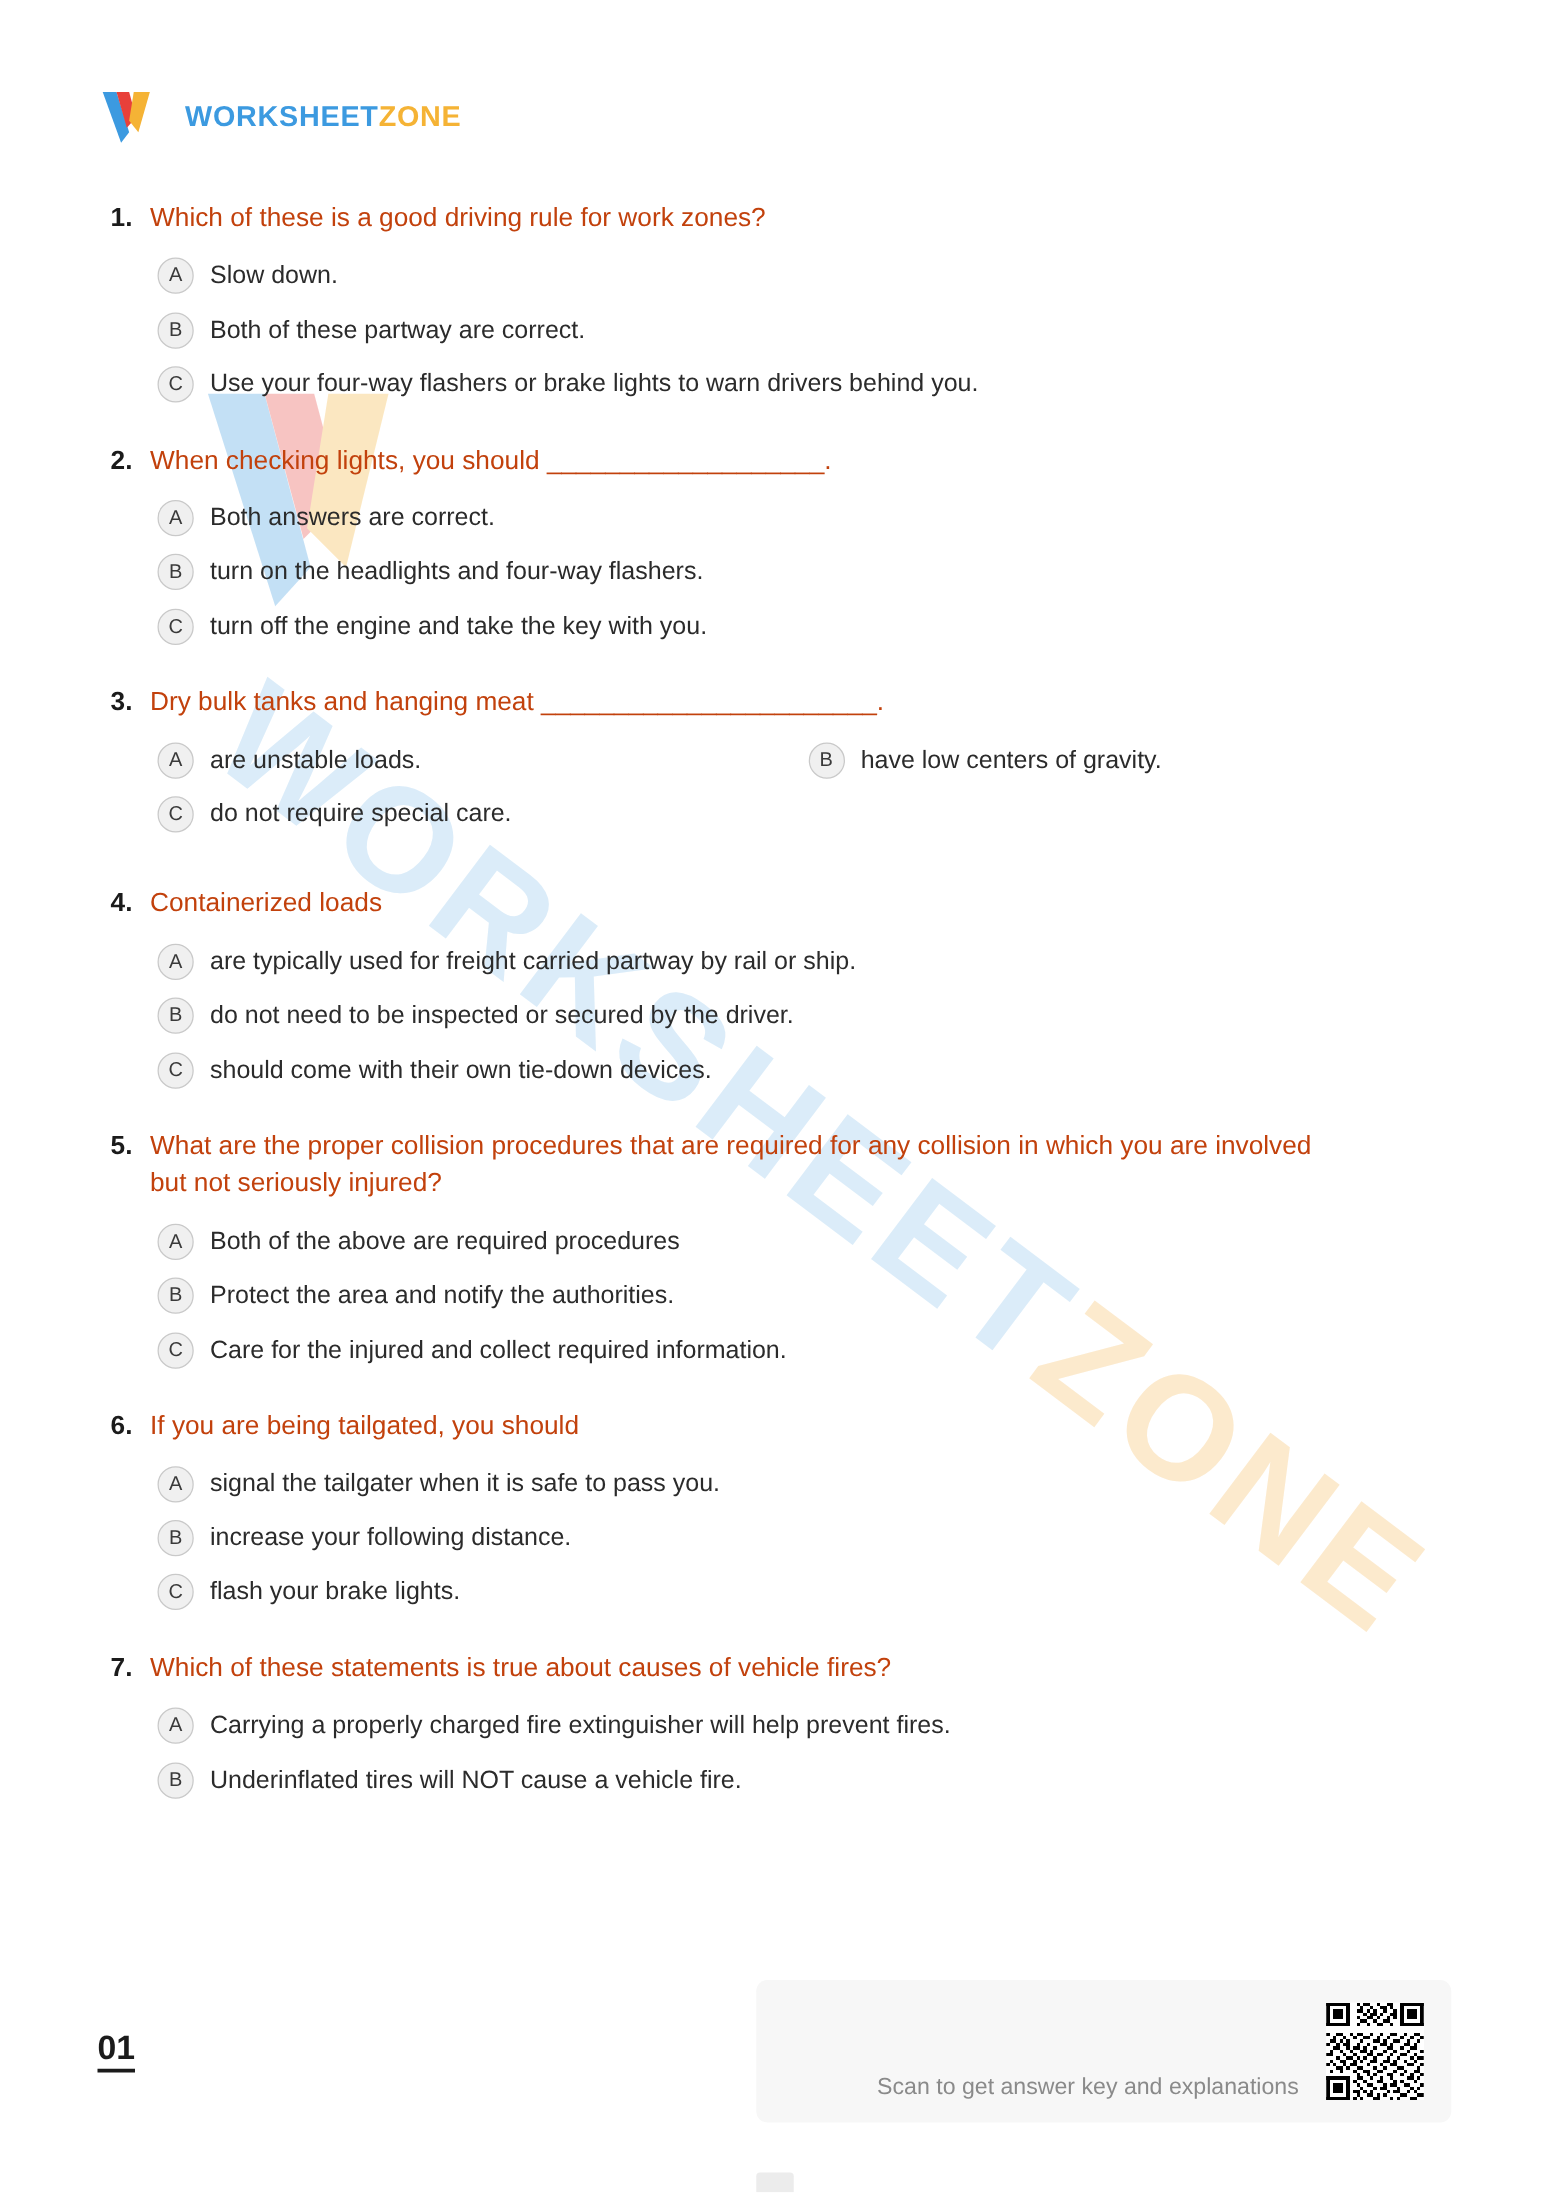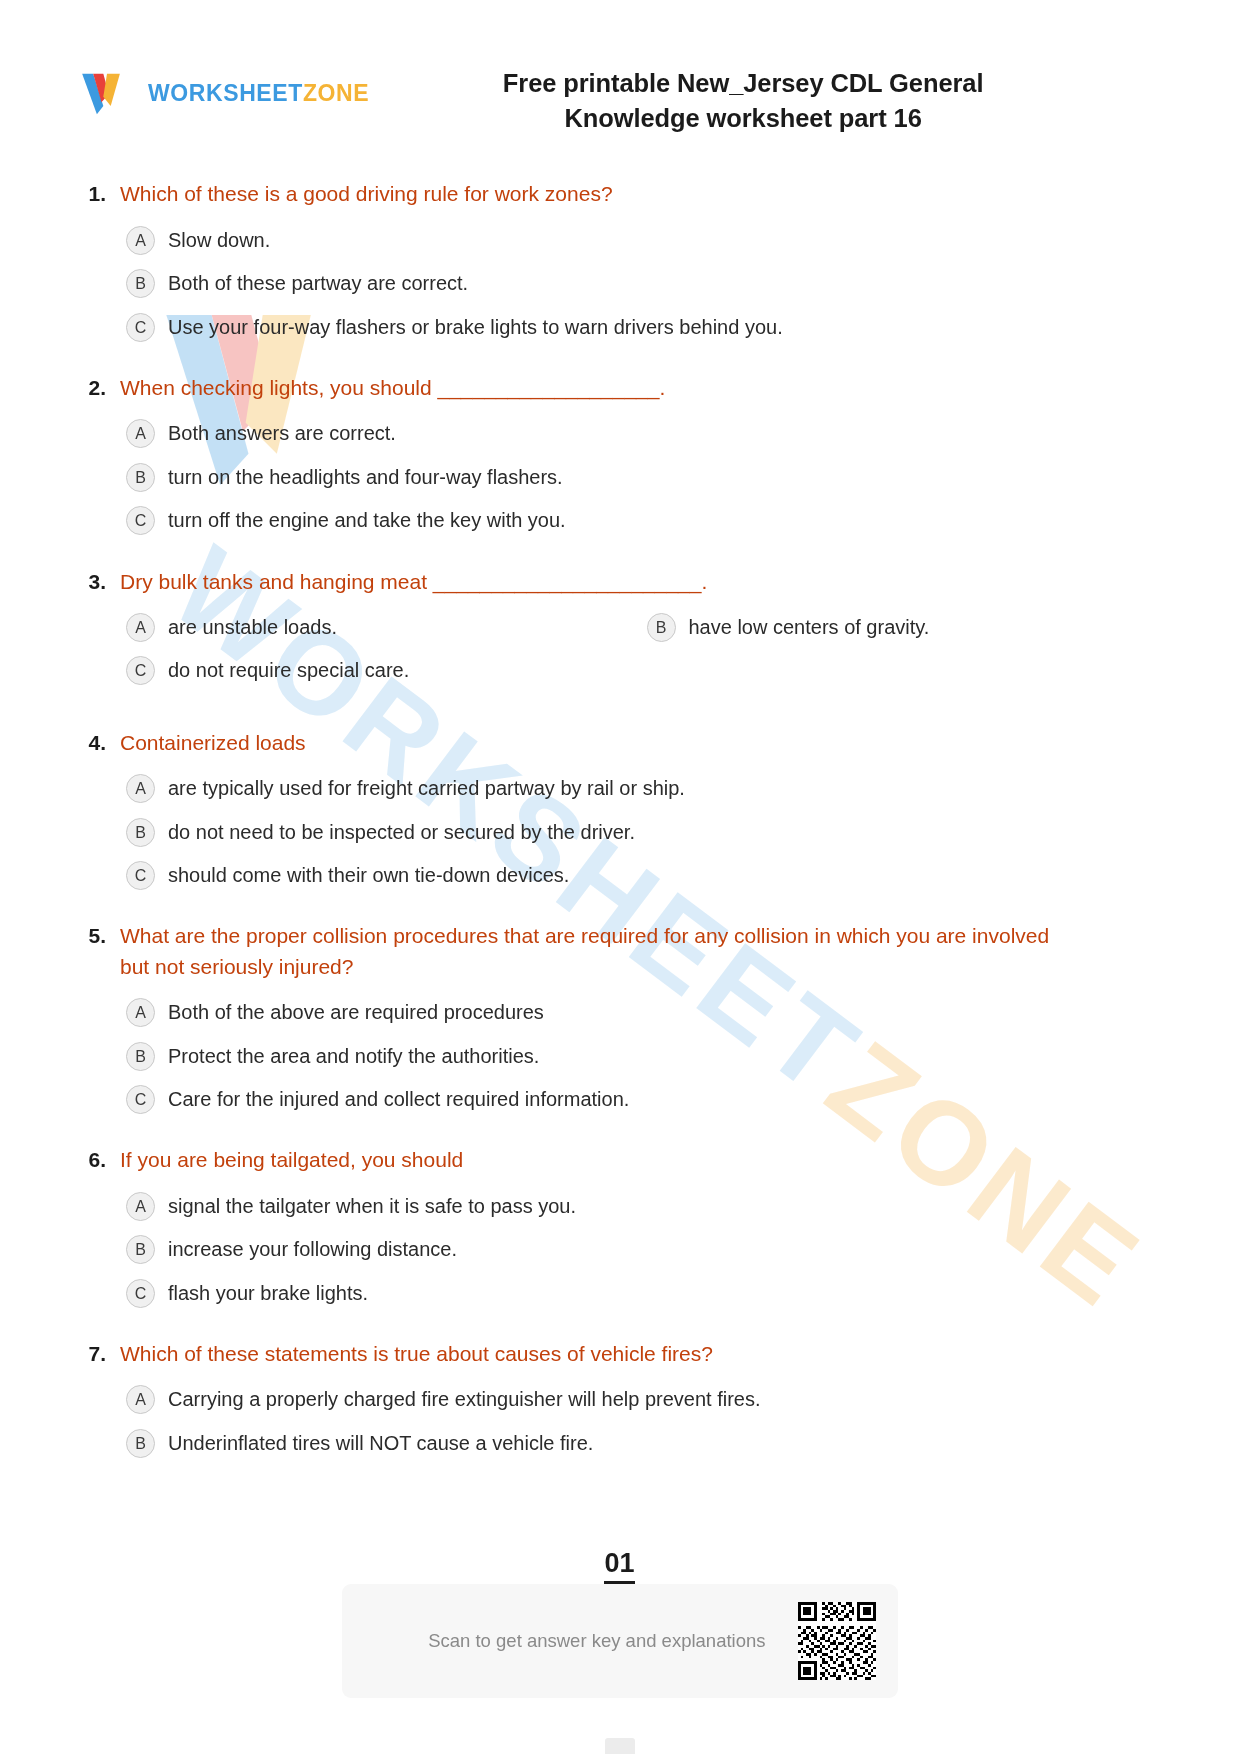--- a/index.html
+++ b/index.html
@@ -178,36 +178,35 @@
   .footer {
     position: absolute;
     left: 0;
     right: 0;
     bottom: 56px;
     padding: 0 78px;
     display: flex;
     align-items: center;
     justify-content: space-between;
     z-index: 2;
-    flex-direction: column;
   }
 
   .page-num {
     font-size: 27px;
     font-weight: 700;
     color: #1b1b1b;
     border-bottom: 3px solid #1b1b1b;
     padding-bottom: 2px;
     line-height: 1.1;
   }
 
   .scan-box {
     display: flex;
-    align-items: center;
-    gap: 32px;
+    align-items: flex-end;
+    gap: 22px;
     background: #f7f7f7;
     border-radius: 9px;
     padding: 18px 22px;
     width: 556px;
     justify-content: flex-end;
   }
 
   .scan-label {
     font-size: 18.5px;
     color: #8a8a8a;
@@ -249,24 +248,20 @@
     <div class="header">
       <div class="brand">
         <svg class="brand-mark" viewBox="0 0 120 100">
           <path d="M6 8 L30 8 L52 78 L38 96 Z" fill="#3c9ae0"></path>
           <path d="M30 8 L52 8 L64 52 L48 70 Z" fill="#e8403a"></path>
           <path d="M60 8 L88 8 L68 78 L52 58 Z" fill="#f5b335"></path>
         </svg>
         <div class="brand-text"><span class="w1">WORKSHEET</span><span class="w2">ZONE</span></div>
       </div>
 
-      <div class="title">
-        <div>Free printable New_Jersey CDL General</div>
-        <div>Knowledge worksheet part 16</div>
-      </div>
     </div>
 
     <div class="questions" id="questions-root">
         <div class="question">
           <div class="q-head">
             <div class="q-num">1.</div>
             <div class="q-text">Which of these is a good driving rule for work zones?</div>
           </div>
           <div class="options">
             <div class="option">

